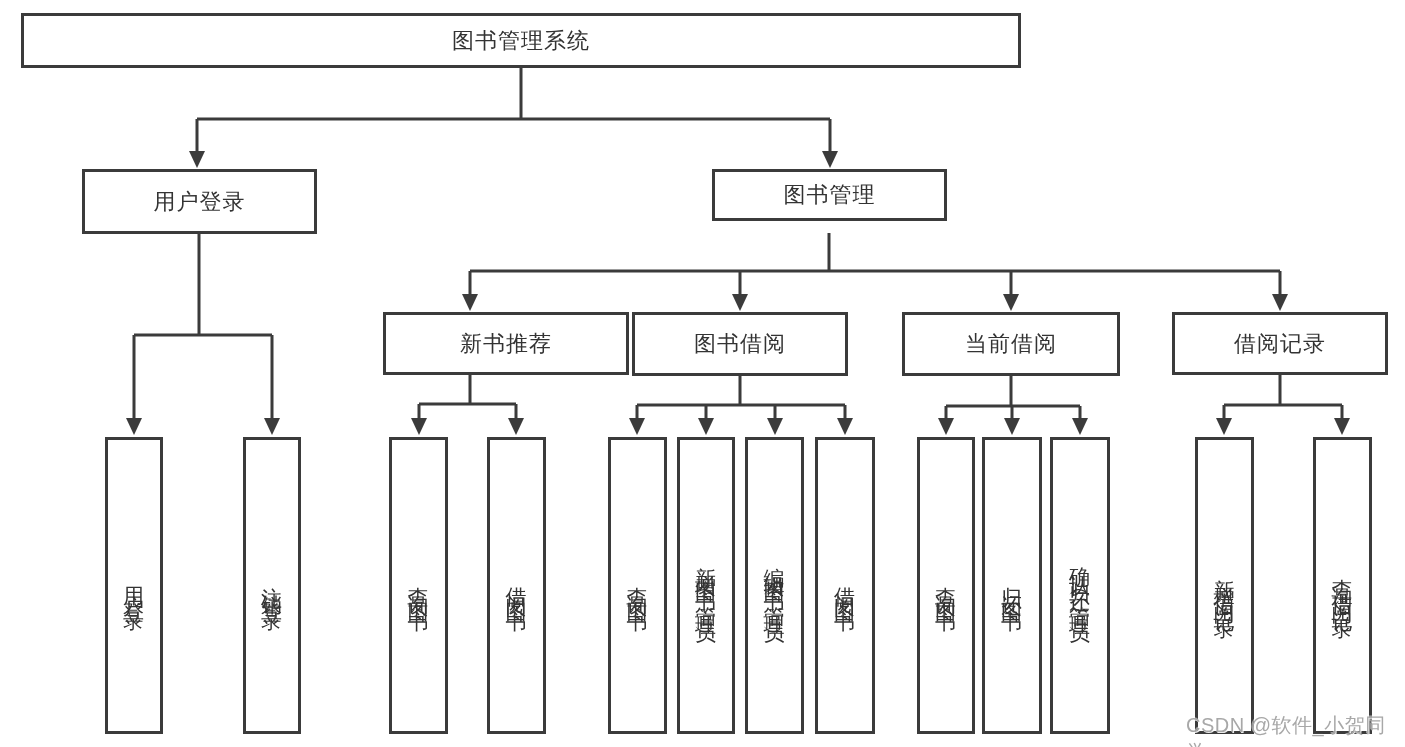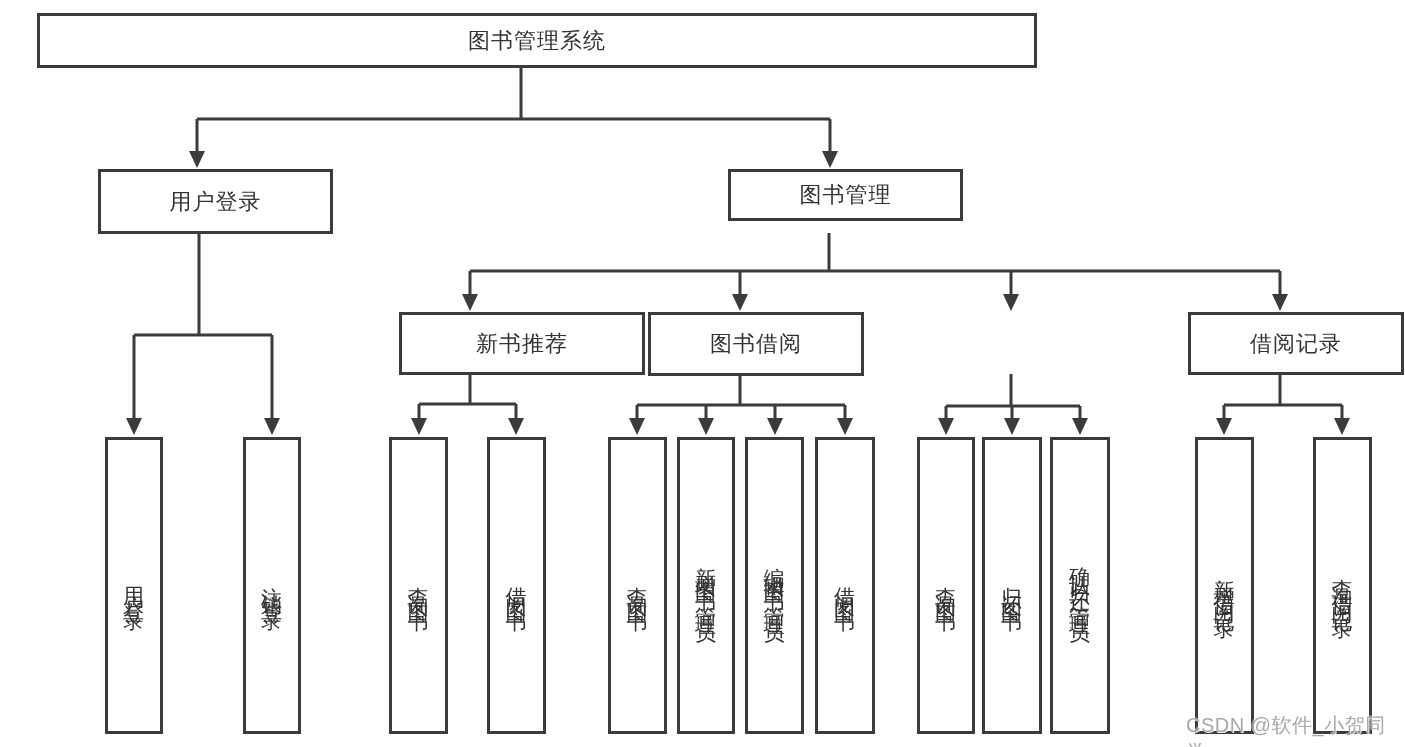--- a/index.html
+++ b/index.html
@@ -16,21 +16,21 @@
   }
   .connectors{position:absolute;left:0;top:0;width:1405px;height:747px;z-index:0;}
   .cline{fill:none;stroke:var(--connector);stroke-width:3;}
   .carrow{fill:var(--connector);stroke:none;}
   .box{
     position:absolute;box-sizing:border-box;background:#ffffff;
     border:3px solid var(--box-border);
     display:flex;align-items:center;justify-content:center;
     z-index:1;
   }
-  .hbox{font-size:22px;letter-spacing:1px;margin-left:16px;}
+  .hbox{font-size:22px;letter-spacing:1px;}
   .vbox{top:437px;height:297px;}
   .vtext{
     writing-mode:vertical-rl;text-orientation:mixed;
     font-size:21px;line-height:1;letter-spacing:8px;
     white-space:nowrap;
   }
   .watermark{
     position:absolute;left:1186px;top:712px;z-index:5;
     font-size:20px;color:var(--watermark-text);letter-spacing:0.5px;
     text-shadow:1px 1px 0 rgba(255,255,255,0.9), -1px -1px 0 rgba(255,255,255,0.5);
@@ -101,20 +101,23 @@
   <div class="box hbox" style="left:712px;top:169px;width:235px;height:52px">
     <span>图书管理</span>
   </div>
 
   <div class="box hbox" style="left:383px;top:312px;width:246px;height:63px">
     <span>新书推荐</span>
   </div>
   <div class="box hbox" style="left:632px;top:312px;width:216px;height:64px">
     <span>图书借阅</span>
   </div>
+  <div class="box hbox" style="left:902px;top:312px;width:218px;height:64px">
+    <span>当前借阅</span>
+  </div>
   <div class="box hbox" style="left:1172px;top:312px;width:216px;height:63px">
     <span>借阅记录</span>
   </div>
 
   <div class="box vbox" style="left:105px;width:58px">
     <span class="vtext">用户登录</span>
   </div>
   <div class="box vbox" style="left:243px;width:58px">
     <span class="vtext">注销登录</span>
   </div>

